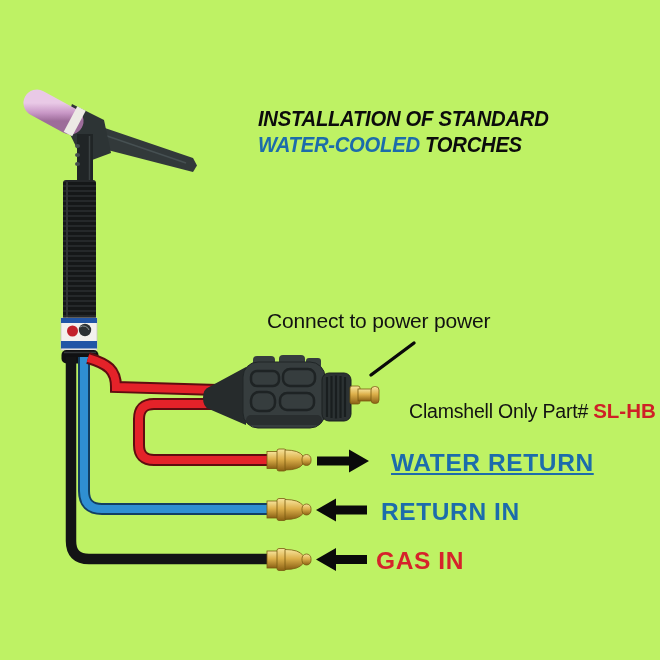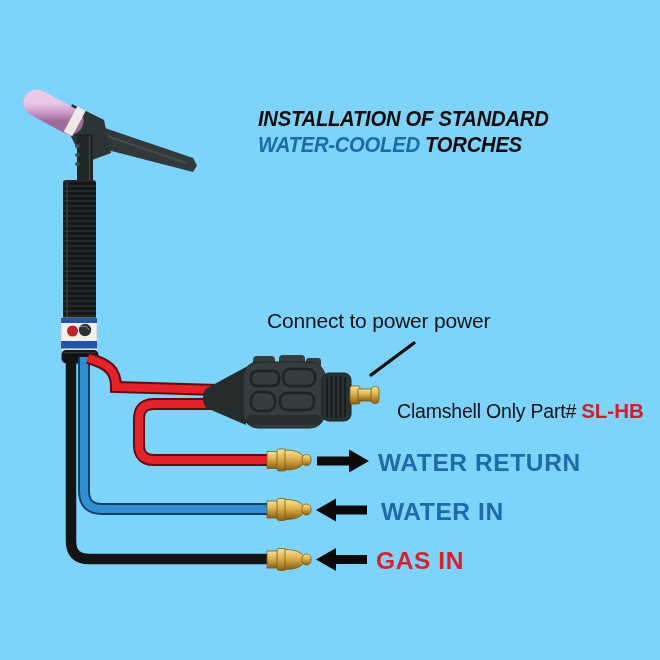--- a/index.html
+++ b/index.html
@@ -1,34 +1,34 @@
 <!DOCTYPE html>
 <html><head>
 <meta charset="utf-8">
 <style>
   html,body{margin:0;padding:0;background:#ffffff;}
   .canvas{
-    position:relative;width:660px;height:660px;background:#7dd3fc;
+    position:relative;width:660px;height:660px;background:#bef264;
     overflow:hidden;font-family:"Liberation Sans",sans-serif;
   }
   .layer{position:absolute;left:0;top:0;}
   .txt{position:absolute;white-space:nowrap;}
   .title{
     left:258px;top:106px;font-size:22.5px;font-weight:bold;font-style:italic;
     line-height:26px;color:#0c0c0c;letter-spacing:-0.3px;
     transform:scaleX(0.9);transform-origin:0 0;
   }
   .title .hl{color:#1c6cab;}
   .connect-label{left:267px;top:309px;font-size:21px;color:#121212;letter-spacing:-0.2px;}
-  .clamshell{left:397px;top:399px;font-size:19.5px;color:#121212;letter-spacing:-0.2px;}
+  .clamshell{left:409px;top:399px;font-size:19.5px;color:#121212;letter-spacing:-0.2px;}
   .clamshell .part{color:#cf2027;font-weight:bold;font-size:20.5px;margin-left:5px;letter-spacing:0;}
   .conn-label{font-weight:bold;font-size:24.5px;letter-spacing:0.6px;}
   .c-blue{color:#1c6cab;}
   .c-red{color:#d6232b;}
-  .lbl-water-return{left:378px;top:449px;}
+  .lbl-water-return{left:391px;top:449px;text-decoration:underline;}
   .lbl-water-in{left:381px;top:498px;}
   .lbl-gas-in{left:376px;top:547px;text-align:center;}
 </style>
 </head>
 <body>
 
 <div class="canvas">
 
   <svg class="layer" width="660" height="660" viewBox="0 0 660 660">
     <defs>
@@ -146,16 +146,16 @@
   <div class="txt title">
     <div>INSTALLATION OF STANDARD</div>
     <div><span class="hl">WATER-COOLED</span><span> TORCHES</span></div>
   </div>
 
   <div class="txt connect-label">Connect to power power</div>
 
   <div class="txt clamshell"><span>Clamshell Only Part#</span><span class="part">SL-HB</span></div>
 
   <div class="txt conn-label c-blue lbl-water-return">WATER RETURN</div>
-  <div class="txt conn-label c-blue lbl-water-in">WATER IN</div>
+  <div class="txt conn-label c-blue lbl-water-in">RETURN IN</div>
   <div class="txt conn-label c-red lbl-gas-in">GAS IN</div>
 
 </div>
 
 </body></html>

